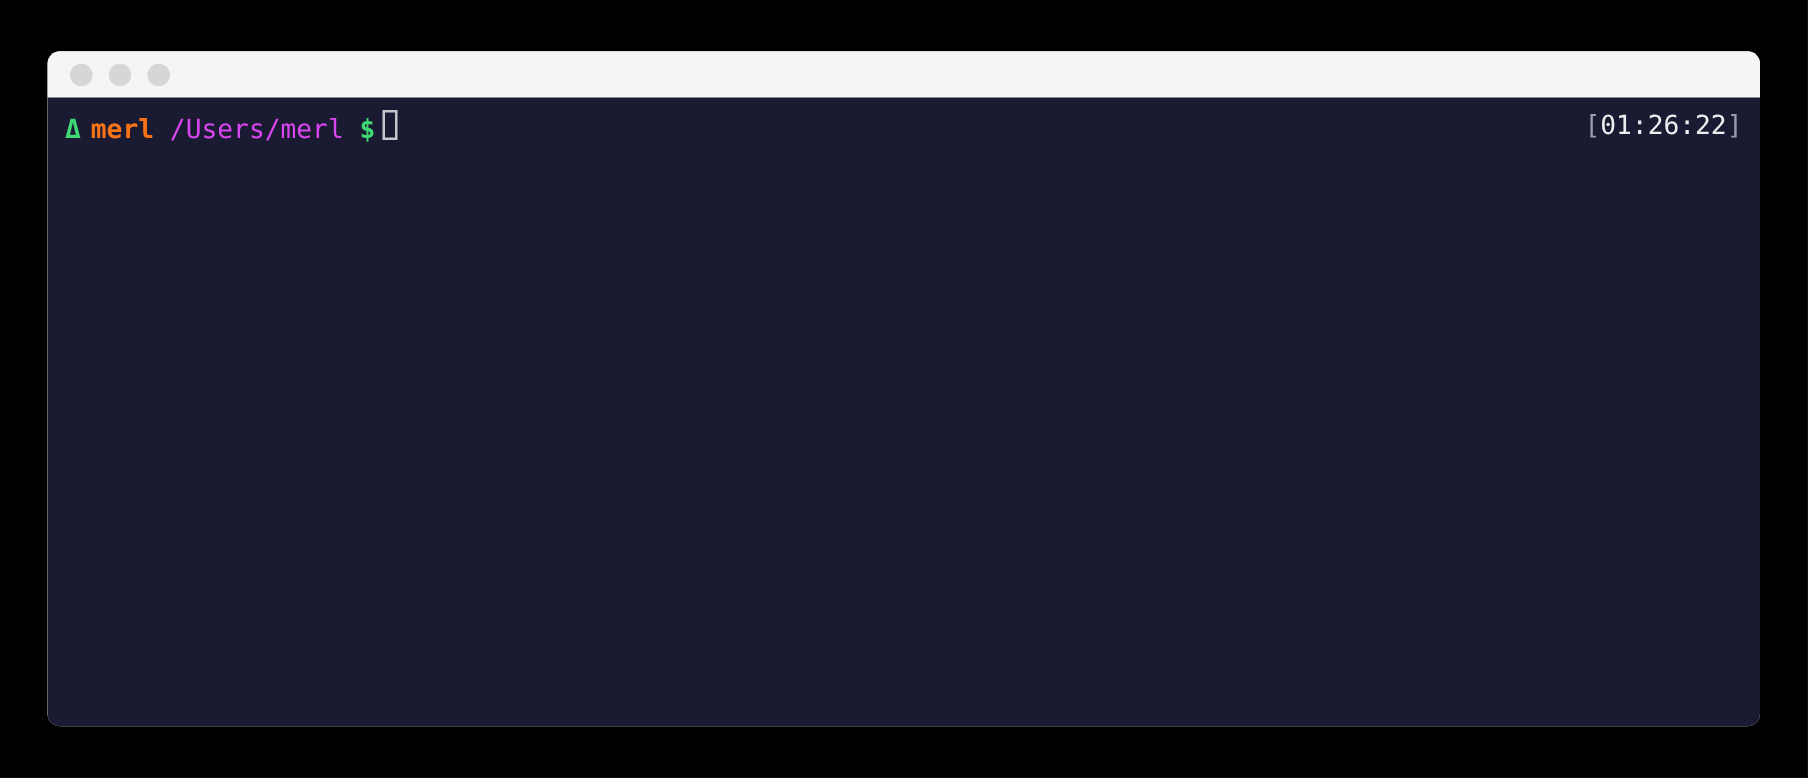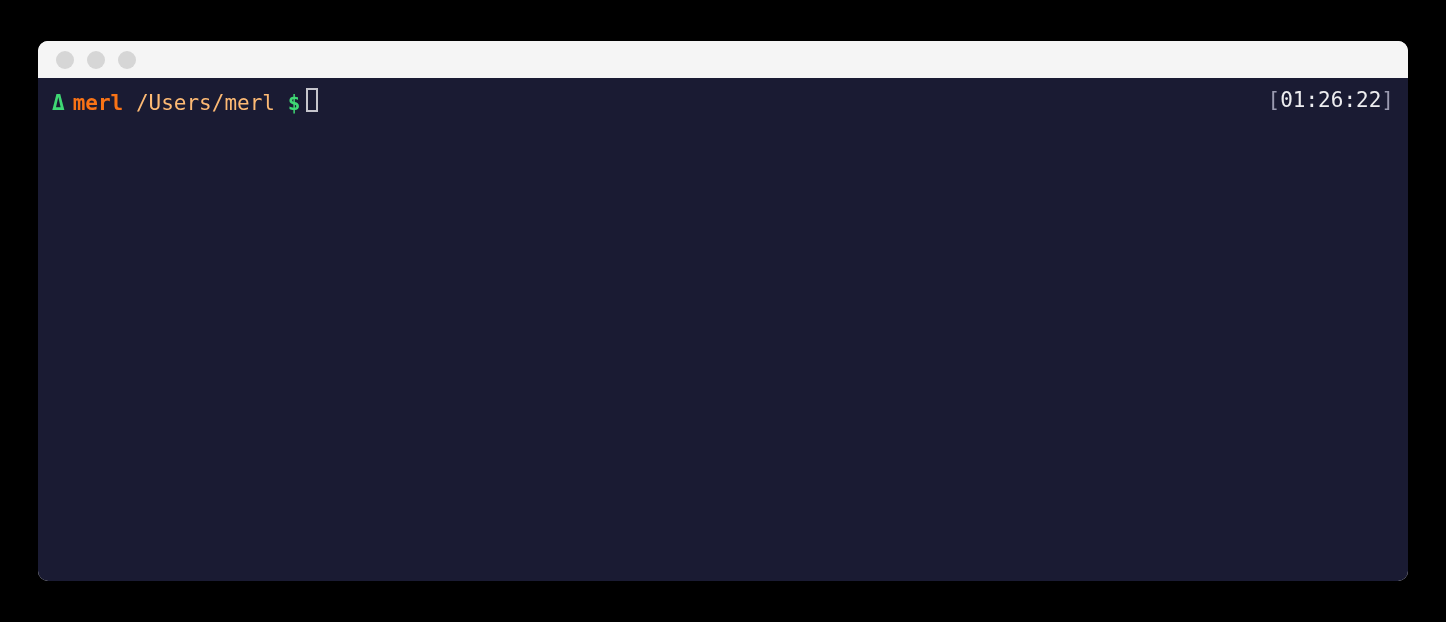--- a/index.html
+++ b/index.html
@@ -69,21 +69,21 @@
       font-weight: bold;
       margin-right: 8px;
     }
     
     .hostname {
       color: #f97316;
       font-weight: bold;
     }
     
     .path {
-      color: #fdba74;
+      color: #d946ef;
     }
     
     .dollar {
       color: #3fd874;
       font-weight: bold;
     }
     
     .cursor {
       display: inline-block;
       width: 12px;

